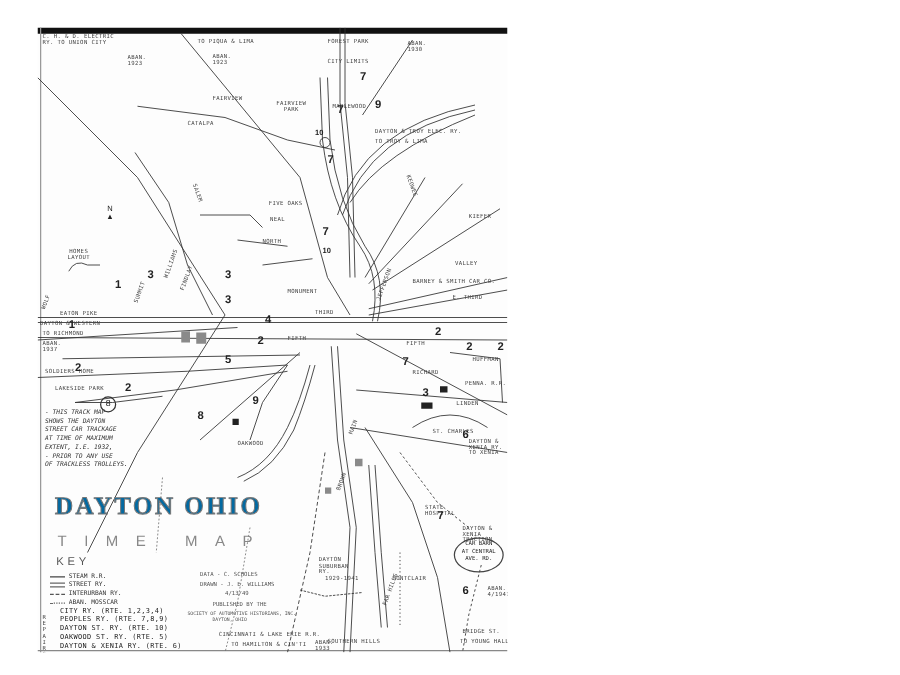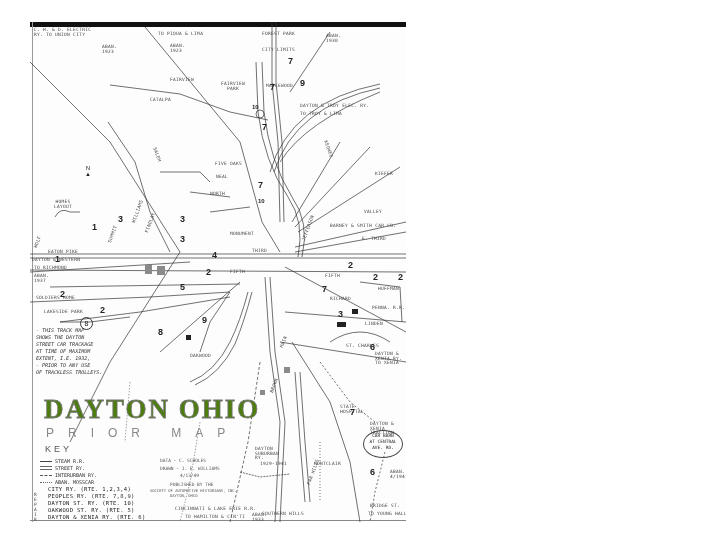--- a/index.html
+++ b/index.html
@@ -6,21 +6,21 @@
     body { width: 720px; height: 540px; position: relative; overflow: hidden; font-family: "Liberation Sans", sans-serif; }
     .sheet { position: absolute; left: 30px; top: 22px; width: 376px; height: 500px; background: #fdfdfd; overflow: hidden; }
     .topbar { position: absolute; left: 0; top: 0; width: 376px; height: 5px; background: #111; }
     .frame-left { position: absolute; left: 2px; top: 0; width: 1px; height: 500px; background: #999; }
     .frame-bottom { position: absolute; left: 0; top: 498px; width: 376px; height: 1px; background: #888; }
     svg.map { position: absolute; left: 0; top: 0; }
     .lbl { position: absolute; font-family: "DejaVu Sans Mono", monospace; font-size: 4.5px; color: #444; letter-spacing: 0.3px; white-space: nowrap; line-height: 1; }
     .lbl.v { transform-origin: left top; transform: rotate(70deg); }
     .lbl.v2 { transform-origin: left top; transform: rotate(-70deg); }
     .num { position: absolute; font-family: "Liberation Sans", sans-serif; font-size: 9px; color: #222; font-weight: bold; }
-    .title { position: absolute; left: 14px; top: 372px; font-family: "Liberation Serif", serif; font-size: 27px; font-weight: bold; color: #4d7c0f; -webkit-text-stroke: 0.8px #777; letter-spacing: 2px; }
+    .title { position: absolute; left: 14px; top: 372px; font-family: "Liberation Serif", serif; font-size: 20px; font-weight: bold; color: #0369a1; -webkit-text-stroke: 0.8px #777; letter-spacing: 2px; }
     .subtitle { position: absolute; left: 16px; top: 404px; font-family: "Liberation Sans", sans-serif; font-size: 12px; color: #888; letter-spacing: 14px; }
     .key-title { position: absolute; left: 15px; top: 422px; font-family: "Liberation Sans", sans-serif; font-size: 9px; color: #555; letter-spacing: 3px; }
     .key-item { position: absolute; left: 10px; font-family: "DejaVu Sans Mono", monospace; font-size: 5px; color: #333; white-space: nowrap; display: flex; align-items: center; gap: 3px; }
     .key-swatch { display: inline-block; width: 12px; height: 0; border-top: 1px solid #444; }
     .key-swatch.dash { border-top: 1px dashed #555; }
     .key-swatch.dot { border-top: 1px dotted #666; }
     .key-swatch.double { height: 2px; border-top: 1px solid #666; border-bottom: 1px solid #666; }
     .route-item { position: absolute; left: 18px; font-family: "DejaVu Sans Mono", monospace; font-size: 5.5px; color: #222; white-space: nowrap; letter-spacing: 0.3px; }
     .credits { position: absolute; left: 130px; font-family: "DejaVu Sans Mono", monospace; font-size: 4.5px; color: #555; white-space: nowrap; }
     .note { position: absolute; left: 6px; top: 305px; width: 120px; font-family: "DejaVu Sans Mono", monospace; font-size: 5px; color: #333; line-height: 7px; font-style: italic; }
@@ -231,21 +231,21 @@
     <span>- THIS TRACK MAP</span>
     <span>SHOWS THE DAYTON</span>
     <span>STREET CAR TRACKAGE</span>
     <span>AT TIME OF MAXIMUM</span>
     <span>EXTENT, I.E. 1932,</span>
     <span>- PRIOR TO ANY USE</span>
     <span>OF TRACKLESS TROLLEYS.</span>
   </div>
 
   <div class="title">DAYTON OHIO</div>
-  <div class="subtitle">PRIOR MAP</div>
+  <div class="subtitle">TIME MAP</div>
 
   <div class="key-title">KEY</div>
   <div class="key-item" style="top:436px;">
     <span class="key-swatch"></span>
     <span>STEAM R.R.</span>
   </div>
   <div class="key-item" style="top:443px;">
     <span class="key-swatch double"></span>
     <span>STREET RY.</span>
   </div>

